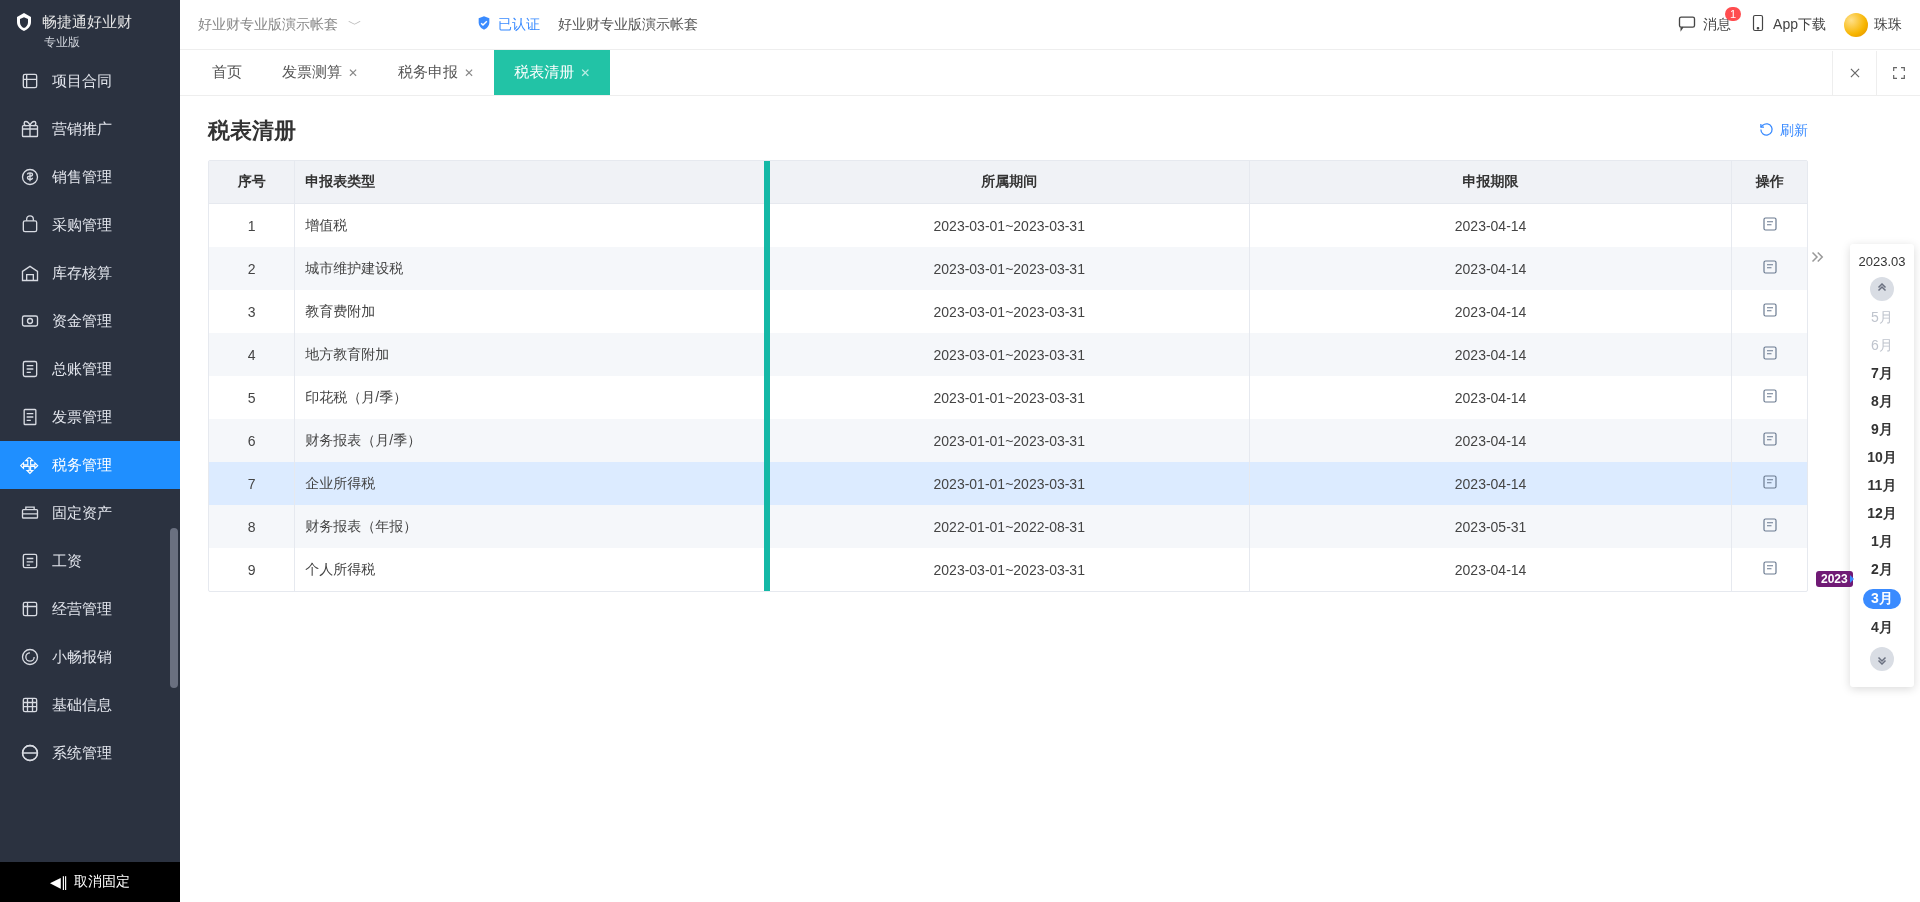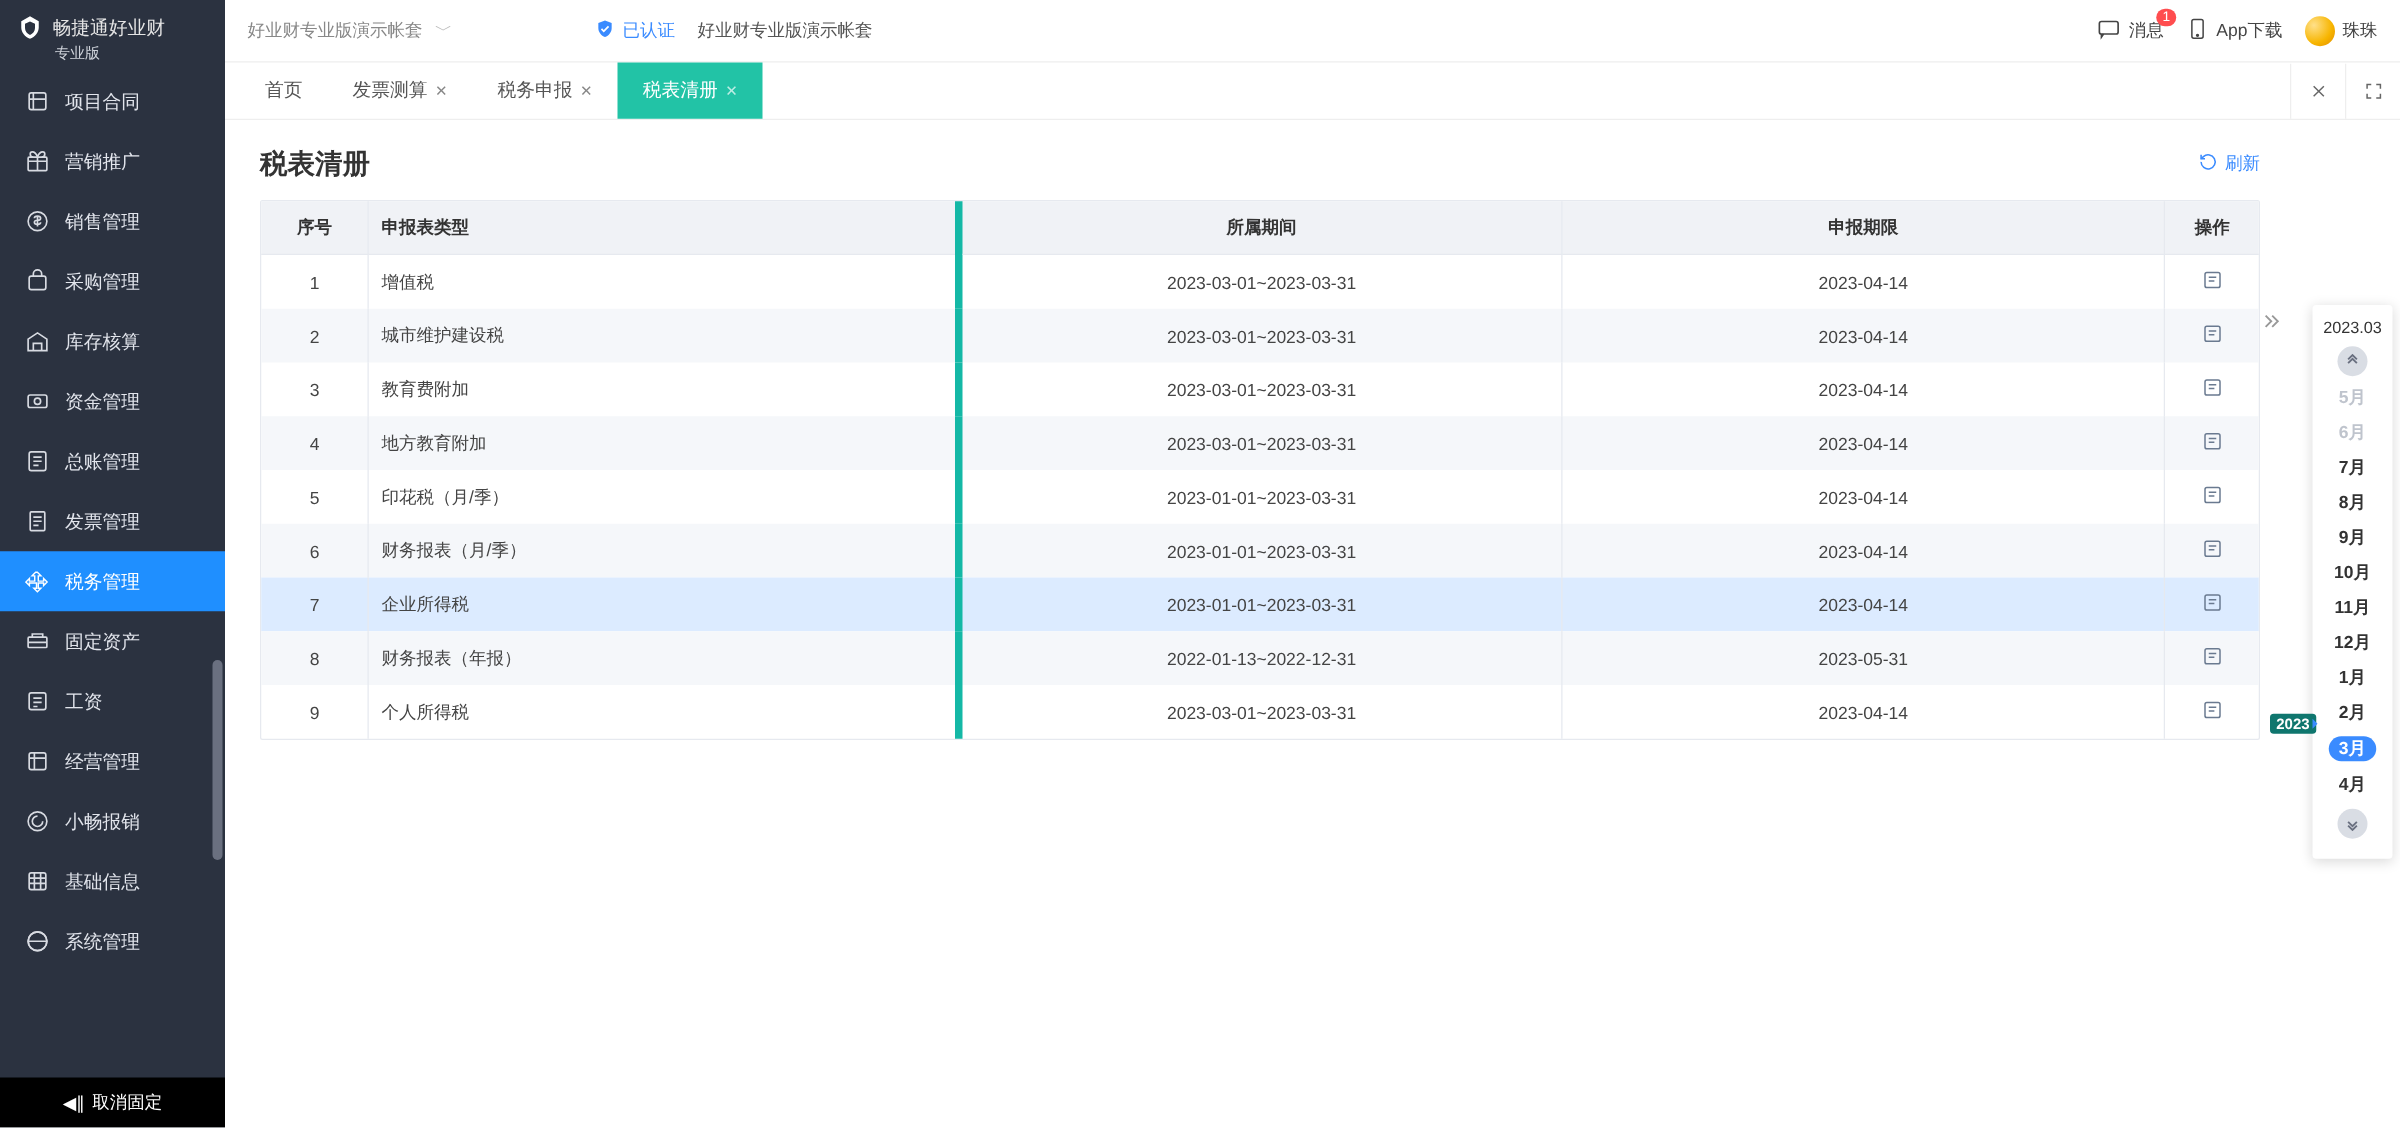--- a/index.html
+++ b/index.html
@@ -54,23 +54,23 @@
   th.col-deadline, td.col-deadline { width: 450px; text-align: center; border-right: 1px solid #e6e9ef; }
   th.col-op, td.col-op { width: 70px; text-align: center; }
   td.col-op .op-icon { color: #6a7a90; cursor: pointer; display:inline-flex; }
   .expand-arrow { position: absolute; right: 92px; top: 152px; width: 20px; height: 20px; color: #aaa; cursor: pointer; }
   
   .date-panel { position: absolute; right: 6px; top: 148px; width: 64px; background: #fff; box-shadow: 0 2px 10px rgba(0,0,0,.15); border-radius: 3px; padding: 6px 0 10px; z-index: 5; }
   .date-panel .current { text-align: center; font-size: 13px; color: #333; padding: 4px 0 8px; font-weight: 500; }
   .date-panel .arrow-btn { width: 24px; height: 24px; border-radius: 50%; background: #d9dde4; color: #6a7080; margin: 0 auto 6px; display: flex; align-items: center; justify-content: center; cursor: pointer; }
   .date-panel .months { display: flex; flex-direction: column; gap: 10px; align-items: center; position: relative; padding: 2px 0; }
   .date-panel .month { font-size: 14px; color: #333; font-weight: 600; cursor: pointer; }
-  .date-panel .month.dim { color: #bfc4cd; font-weight: 700; }
+  .date-panel .month.dim { color: #bfc4cd; font-weight: 400; }
   .date-panel .month.active { background: #3a8bff; color: #fff; border-radius: 11px; padding: 1px 8px; }
-  .year-tag { position: absolute; left: -34px; top: 264px; background: #0f766e; color: #fff; font-size: 12px; border-radius: 3px; padding: 1px 5px; font-weight: 600; }
+  .year-tag { position: absolute; left: -34px; top: 264px; background: #701a75; color: #fff; font-size: 12px; border-radius: 3px; padding: 1px 5px; font-weight: 600; }
   .year-tag::after { content: ""; position: absolute; right: -5px; top: 50%; margin-top: -4px; border: 4px solid transparent; border-left-color: #3a8bff; }
 </style>
 </head>
 <body>
 
 <div class="app">
 
   <aside class="sidebar">
     <div class="sidebar-header">
       <svg width="24" height="24" viewBox="0 0 24 24">
@@ -396,21 +396,21 @@
                 <td class="col-op"><span class="op-icon">
                     <svg width="18" height="18" viewBox="0 0 24 24" fill="none" stroke="#6a7a90" stroke-width="1.6">
                       <rect x="4" y="4" width="16" height="16" rx="2"></rect>
                       <path d="M8 9h8M8 13h6"></path>
                     </svg>
                   </span></td>
               </tr>
               <tr>
                 <td class="col-idx">8</td>
                 <td class="col-type">财务报表（年报）</td>
-                <td class="col-period">2022-01-13~2022-12-31</td>
+                <td class="col-period">2022-01-01~2022-08-31</td>
                 <td class="col-deadline">2023-05-31</td>
                 <td class="col-op"><span class="op-icon">
                     <svg width="18" height="18" viewBox="0 0 24 24" fill="none" stroke="#6a7a90" stroke-width="1.6">
                       <rect x="4" y="4" width="16" height="16" rx="2"></rect>
                       <path d="M8 9h8M8 13h6"></path>
                     </svg>
                   </span></td>
               </tr>
               <tr>
                 <td class="col-idx">9</td>

